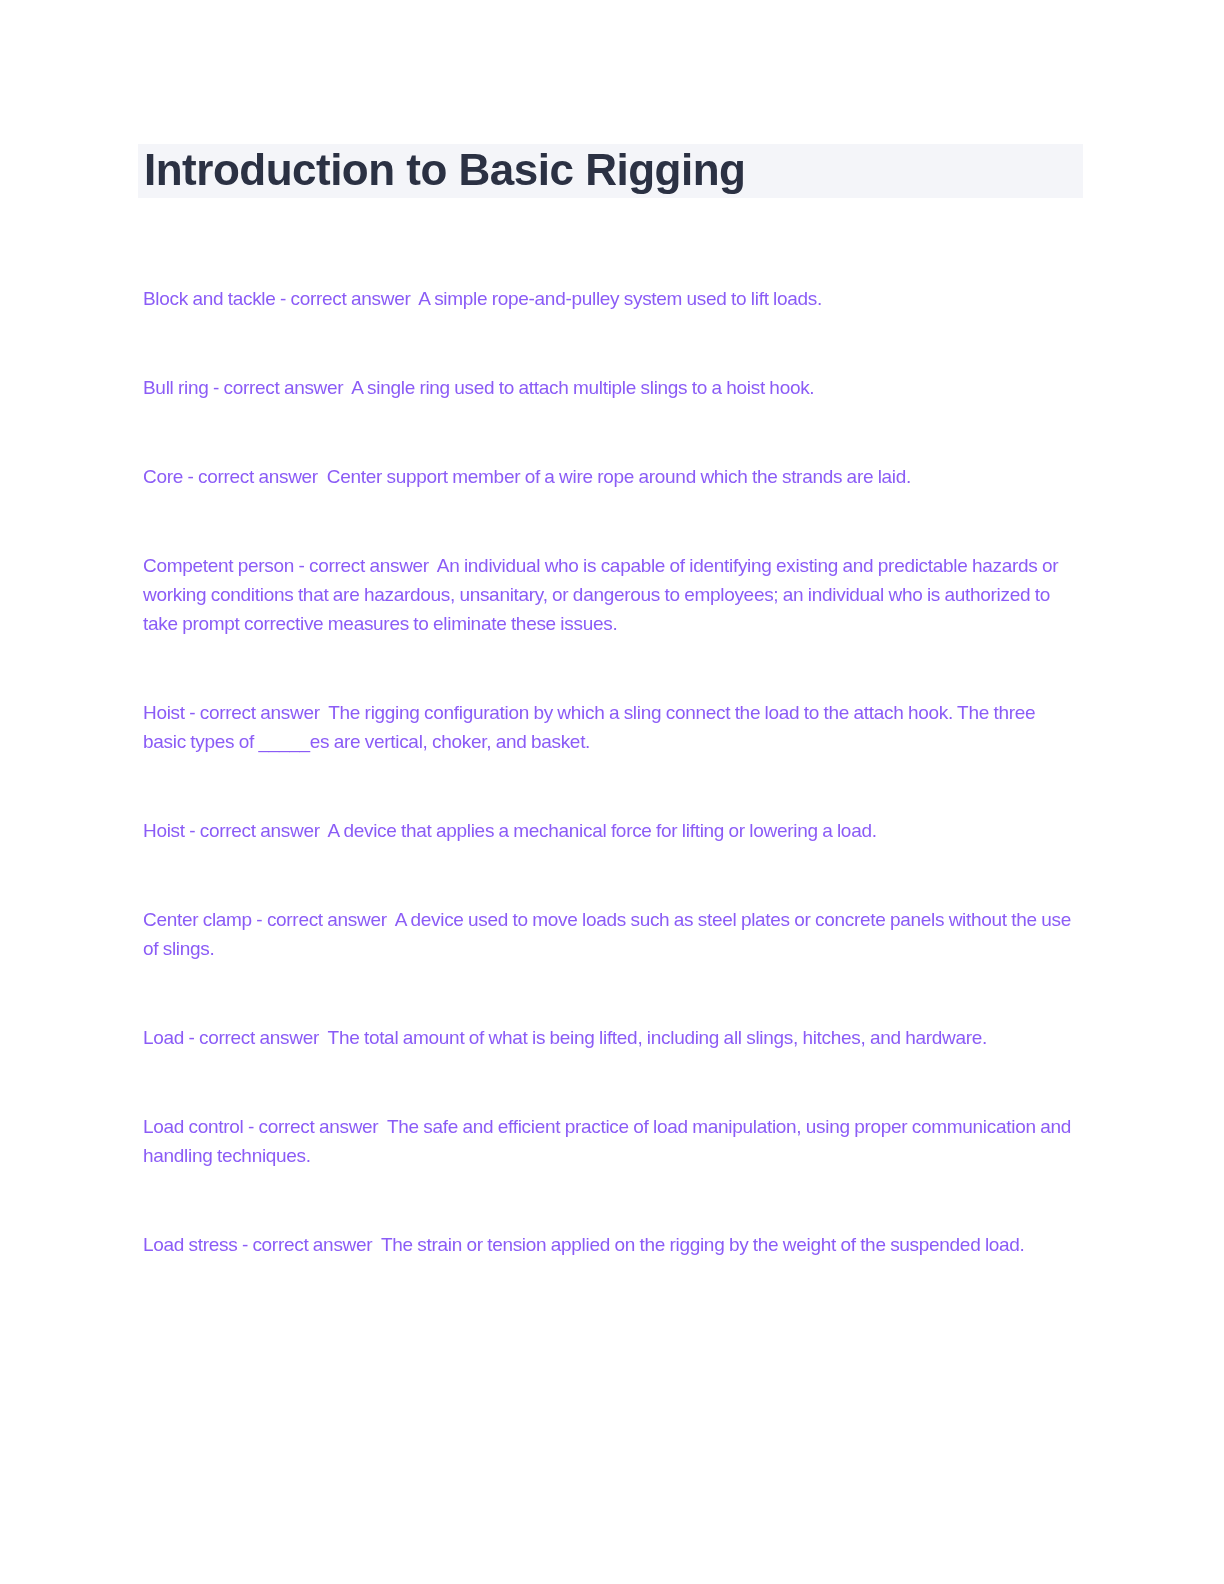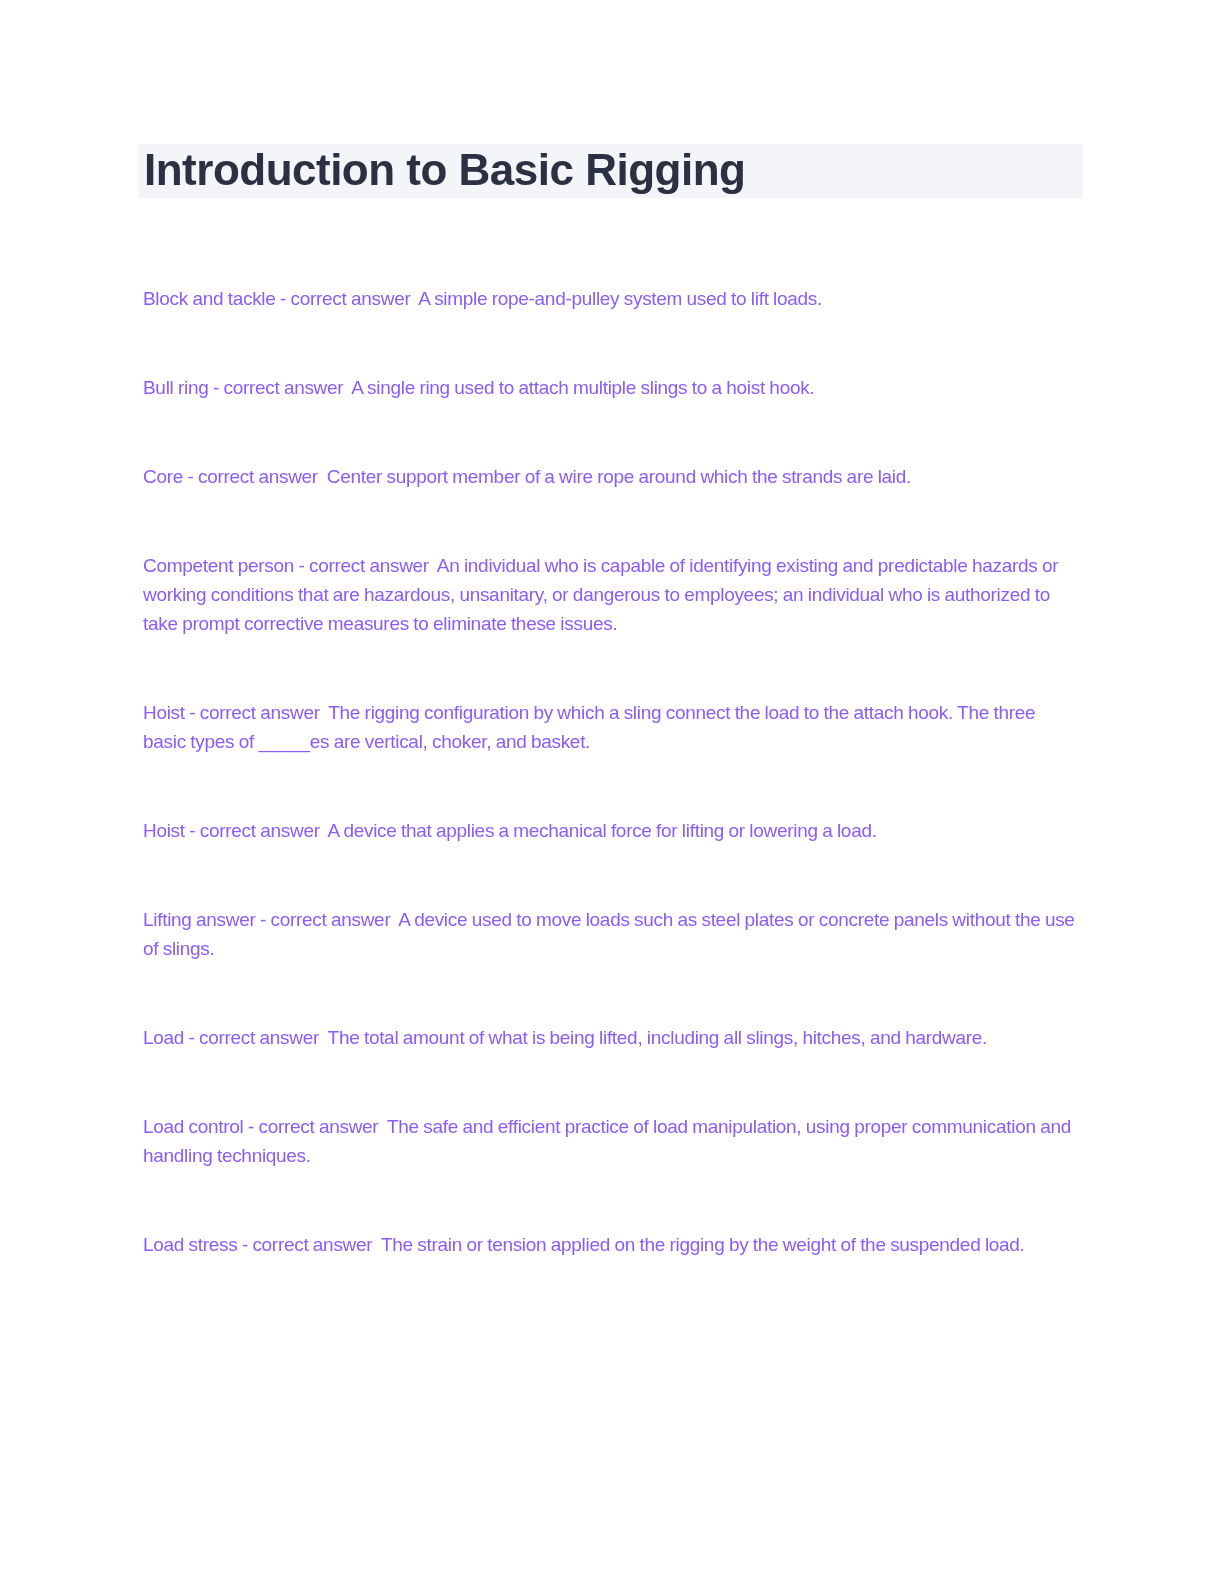--- a/index.html
+++ b/index.html
@@ -66,21 +66,21 @@
   <p class="entry"><span>Bull ring</span><span> - correct answer  </span><span>A single ring used to attach multiple slings to a hoist hook.</span></p>
 
   <p class="entry"><span>Core</span><span> - correct answer  </span><span>Center support member of a wire rope around which the strands are laid.</span></p>
 
   <p class="entry"><span>Competent person</span><span> - correct answer  </span><span>An individual who is capable of identifying existing and predictable hazards or working conditions that are hazardous, unsanitary, or dangerous to employees; an individual who is authorized to take prompt corrective measures to eliminate these issues.</span></p>
 
   <p class="entry"><span>Hoist</span><span> - correct answer  </span><span>The rigging configuration by which a sling connect the load to the attach hook. The three basic types of _____es are vertical, choker, and basket.</span></p>
 
   <p class="entry"><span>Hoist</span><span> - correct answer  </span><span>A device that applies a mechanical force for lifting or lowering a load.</span></p>
 
-  <p class="entry"><span>Lifting answer</span><span> - correct answer  </span><span>A device used to move loads such as steel plates or concrete panels without the use of slings.</span></p>
+  <p class="entry"><span>Center clamp</span><span> - correct answer  </span><span>A device used to move loads such as steel plates or concrete panels without the use of slings.</span></p>
 
   <p class="entry"><span>Load</span><span> - correct answer  </span><span>The total amount of what is being lifted, including all slings, hitches, and hardware.</span></p>
 
   <p class="entry"><span>Load control</span><span> - correct answer  </span><span>The safe and efficient practice of load manipulation, using proper communication and handling techniques.</span></p>
 
   <p class="entry"><span>Load stress</span><span> - correct answer  </span><span>The strain or tension applied on the rigging by the weight of the suspended load.</span></p>
 
 </div>
 
 </body></html>

